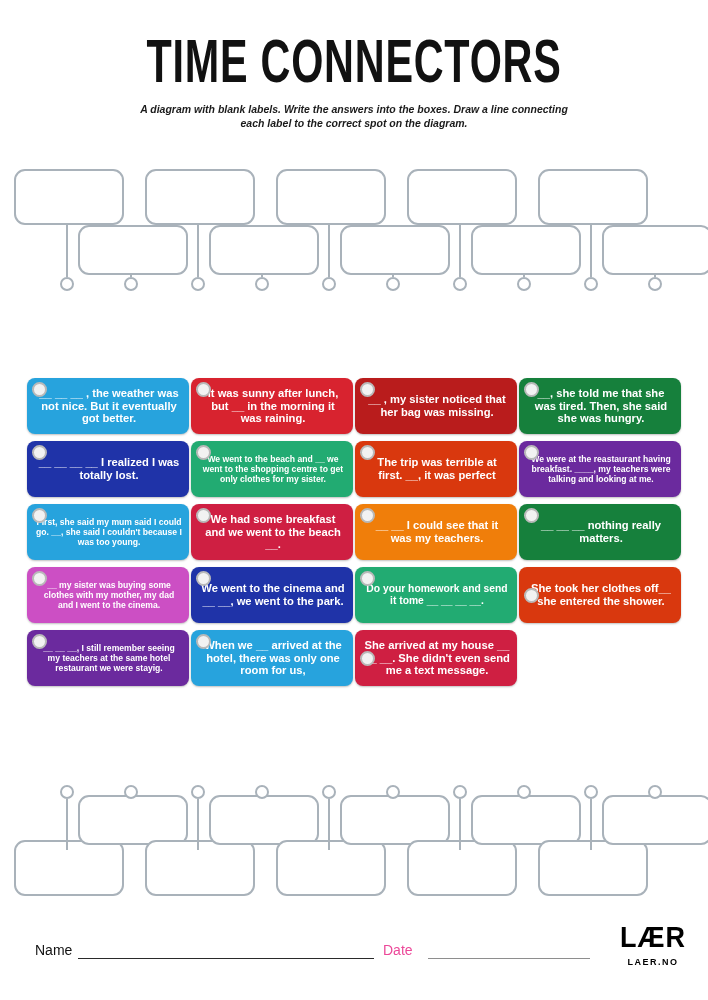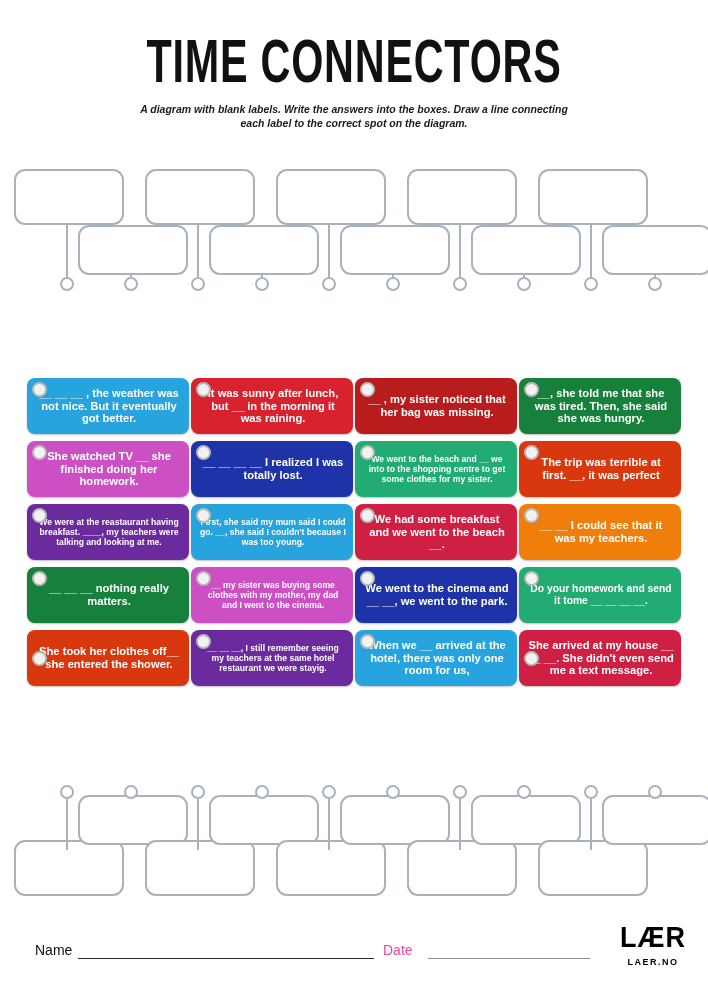--- a/index.html
+++ b/index.html
@@ -182,31 +182,27 @@
         <span class="txt">It was sunny after lunch, but __ in the morning it was raining.</span>
       </div>
       <div class="card s-lg" style="background: #b91c1c;">
         <span class="dot top"></span>
         <span class="txt">__ , my sister noticed that her bag was missing.</span>
       </div>
       <div class="card s-lg" style="background: rgb(22, 128, 60);">
         <span class="dot top"></span>
         <span class="txt">__, she told me that she was tired. Then, she said she was hungry.</span>
       </div>
-      <div class="card s-lg" style="background: rgb(204, 79, 196);">
-        <span class="dot top"></span>
-        <span class="txt">She watched TV __ she finished doing her homework.</span>
-      </div>
       <div class="card s-lg" style="background: rgb(31, 51, 168);">
         <span class="dot top"></span>
         <span class="txt">__ __ __ __ I realized I was totally lost.</span>
       </div>
       <div class="card s-sm" style="background: rgb(34, 171, 114);">
         <span class="dot top"></span>
-        <span class="txt">We went to the beach and __ we into to the shopping centre to get some clothes for my sister.</span>
+        <span class="txt">We went to the beach and __ we went to the shopping centre to get only clothes for my sister.</span>
       </div>
       <div class="card s-lg" style="background: rgb(217, 56, 14);">
         <span class="dot top"></span>
         <span class="txt">The trip was terrible at first. __, it was perfect</span>
       </div>
       <div class="card s-sm" style="background: rgb(107, 42, 158);">
         <span class="dot top"></span>
         <span class="txt">We were at the reastaurant having breakfast. ____, my teachers were talking and looking at me.</span>
       </div>
       <div class="card s-sm" style="background: rgb(39, 163, 221);">

